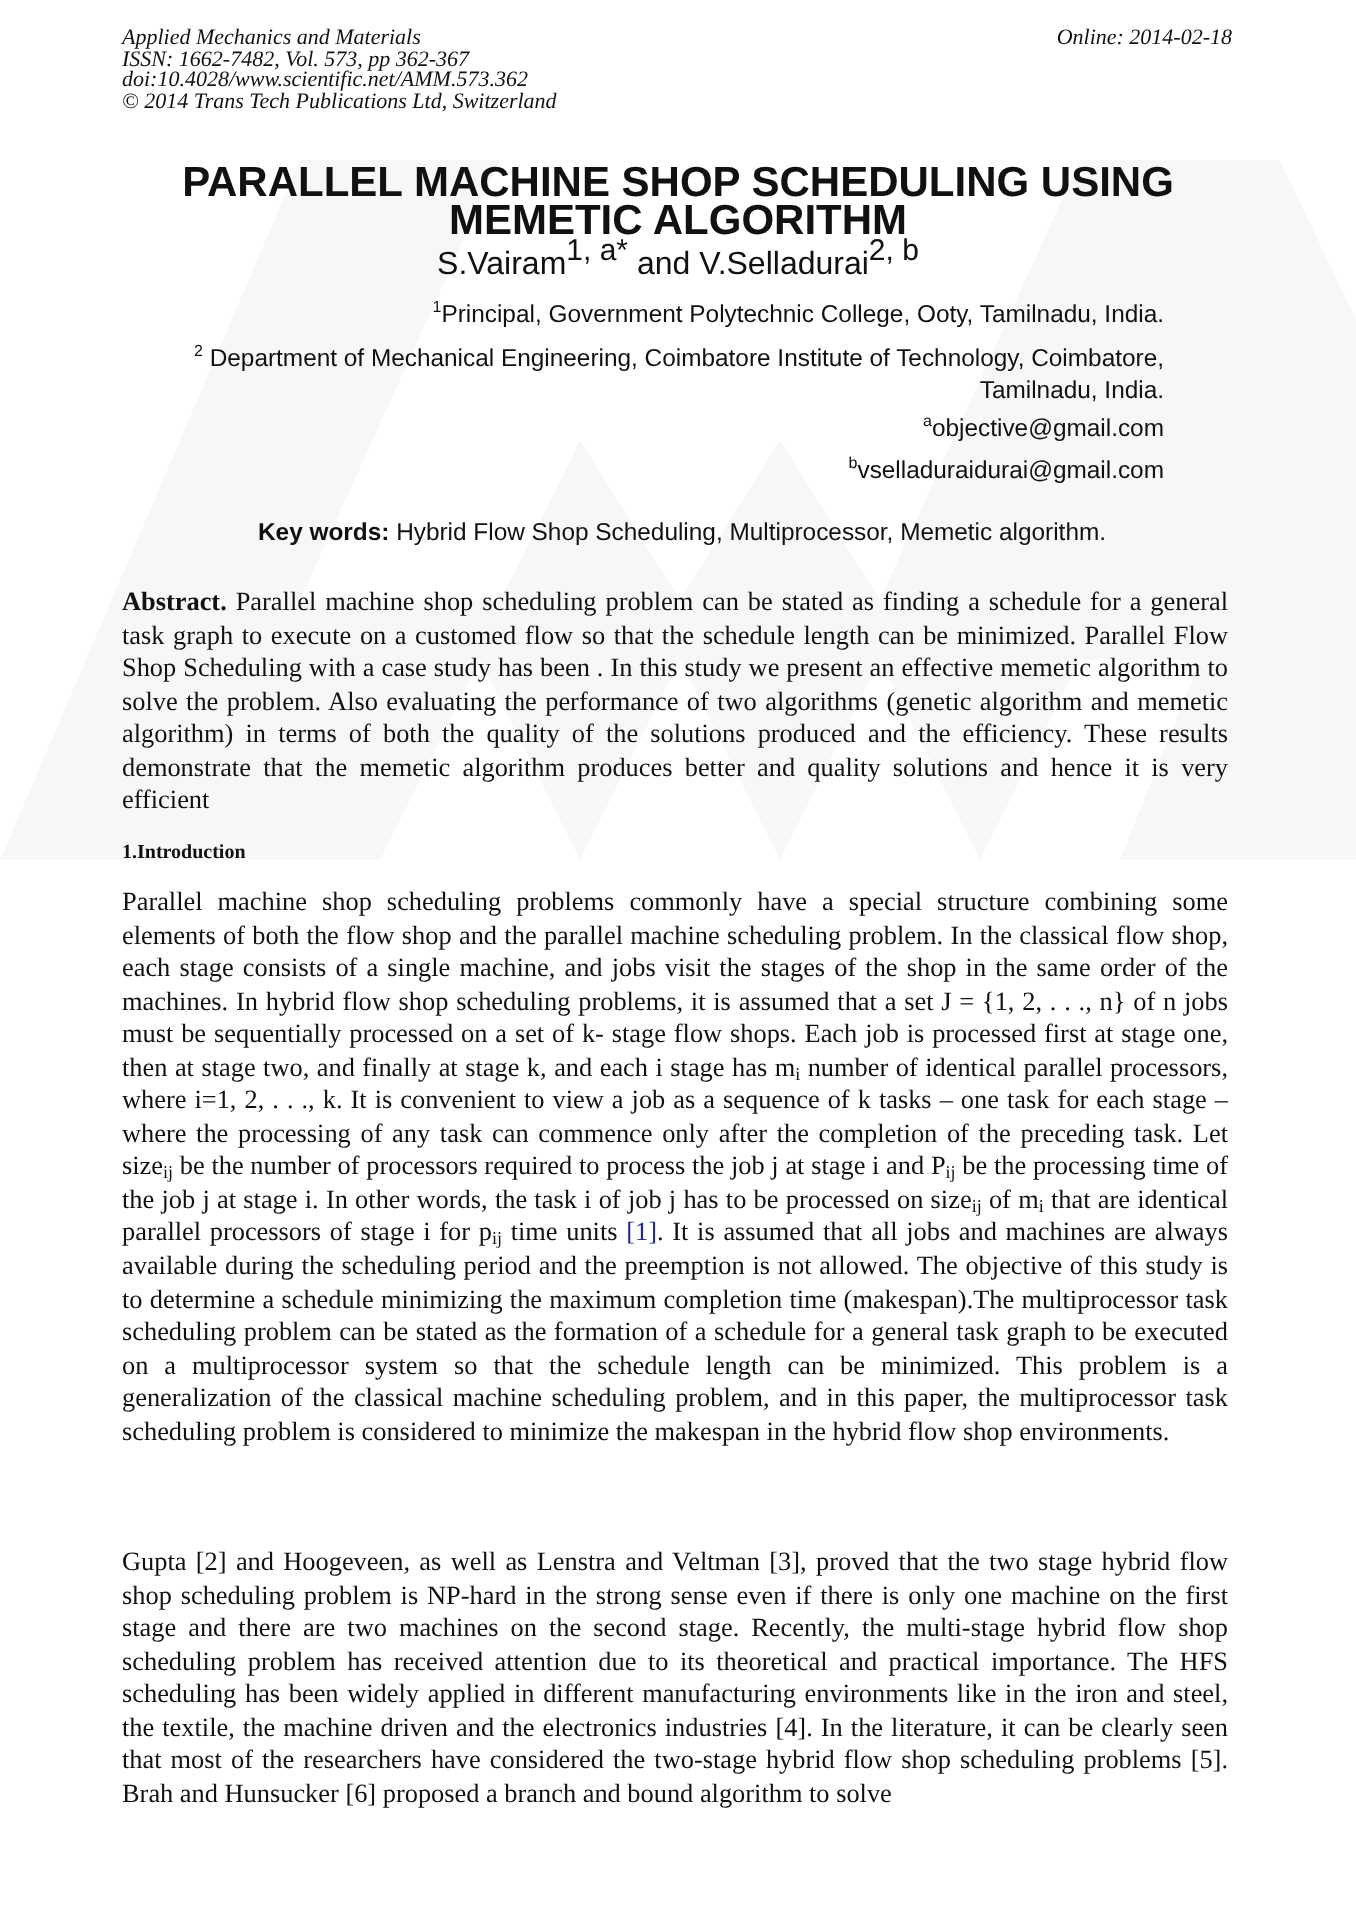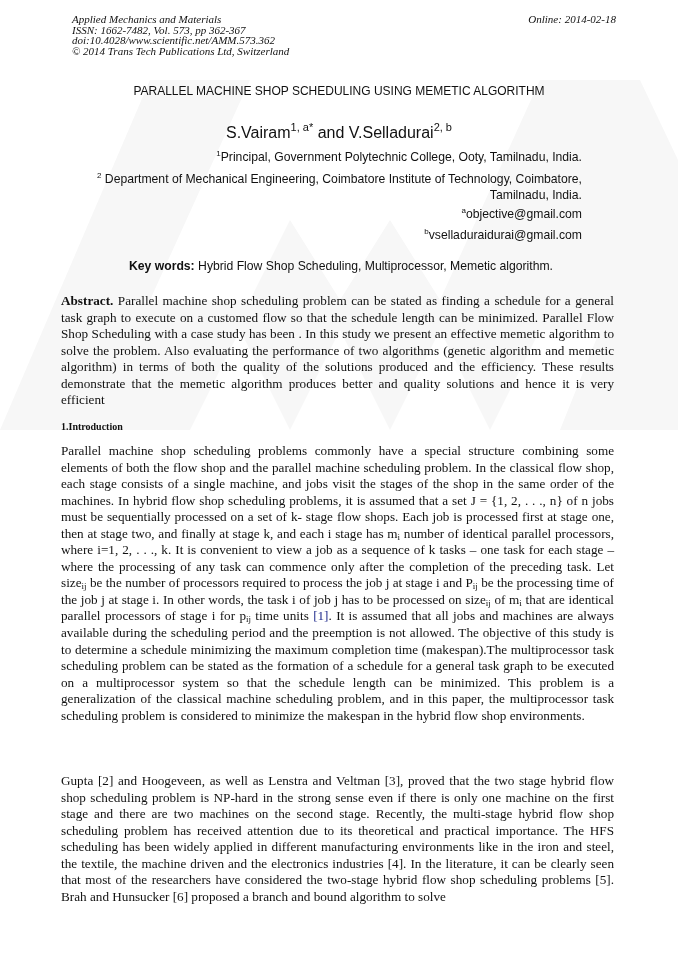--- a/index.html
+++ b/index.html
@@ -9,39 +9,39 @@
     position: relative;
     font-family: "Liberation Serif", serif;
     color: #111;
   }
   .watermark {
     position: absolute; left: 0; top: 0; width: 678px; height: 959px;
     pointer-events: none; z-index: 0;
   }
   .page { position: relative; z-index: 1; }
   .hdr-left {
-    position: absolute; left: 72px; top: 14px;
+    position: absolute; left: 61px; top: 14px;
     font-style: italic; font-size: 11px; line-height: 10.6px;
     font-family: "Liberation Serif", serif;
   }
   .hdr-right {
     position: absolute; right: 62px; top: 14px;
     font-style: italic; font-size: 11px; line-height: 10.6px;
   }
   .title {
     position: absolute; left: 60px; width: 558px; top: 82px;
     text-align: center; font-family: "Liberation Sans", sans-serif;
-    font-weight: normal; font-size: 12px; line-height: 19px; color: #111;
+    font-weight: bold; font-size: 21px; line-height: 19px; color: #111;
   }
   .authors {
     position: absolute; left: 60px; width: 558px; top: 123px;
     text-align: center; font-family: "Liberation Sans", sans-serif;
     font-size: 16px; line-height: 20px;
   }
-  .authors sup { font-size: 11px; vertical-align: 7px; line-height: 0; }
+  .authors sup { font-size: 15px; vertical-align: 7px; line-height: 0; }
   .aff {
     position: absolute; left: 64px; width: 518px;
     text-align: right; font-family: Liberation Sans, sans-serif;
     font-size: 12.2px; line-height: 16px;
   }
   .aff sup { font-size: 8px; vertical-align: 5px; line-height: 0; }
   .keywords {
     position: absolute; left: 61px; width: 560px; top: 258px;
     font-family: Liberation Sans, sans-serif; font-size: 12.2px; line-height: 16px; text-align: center;
   }

